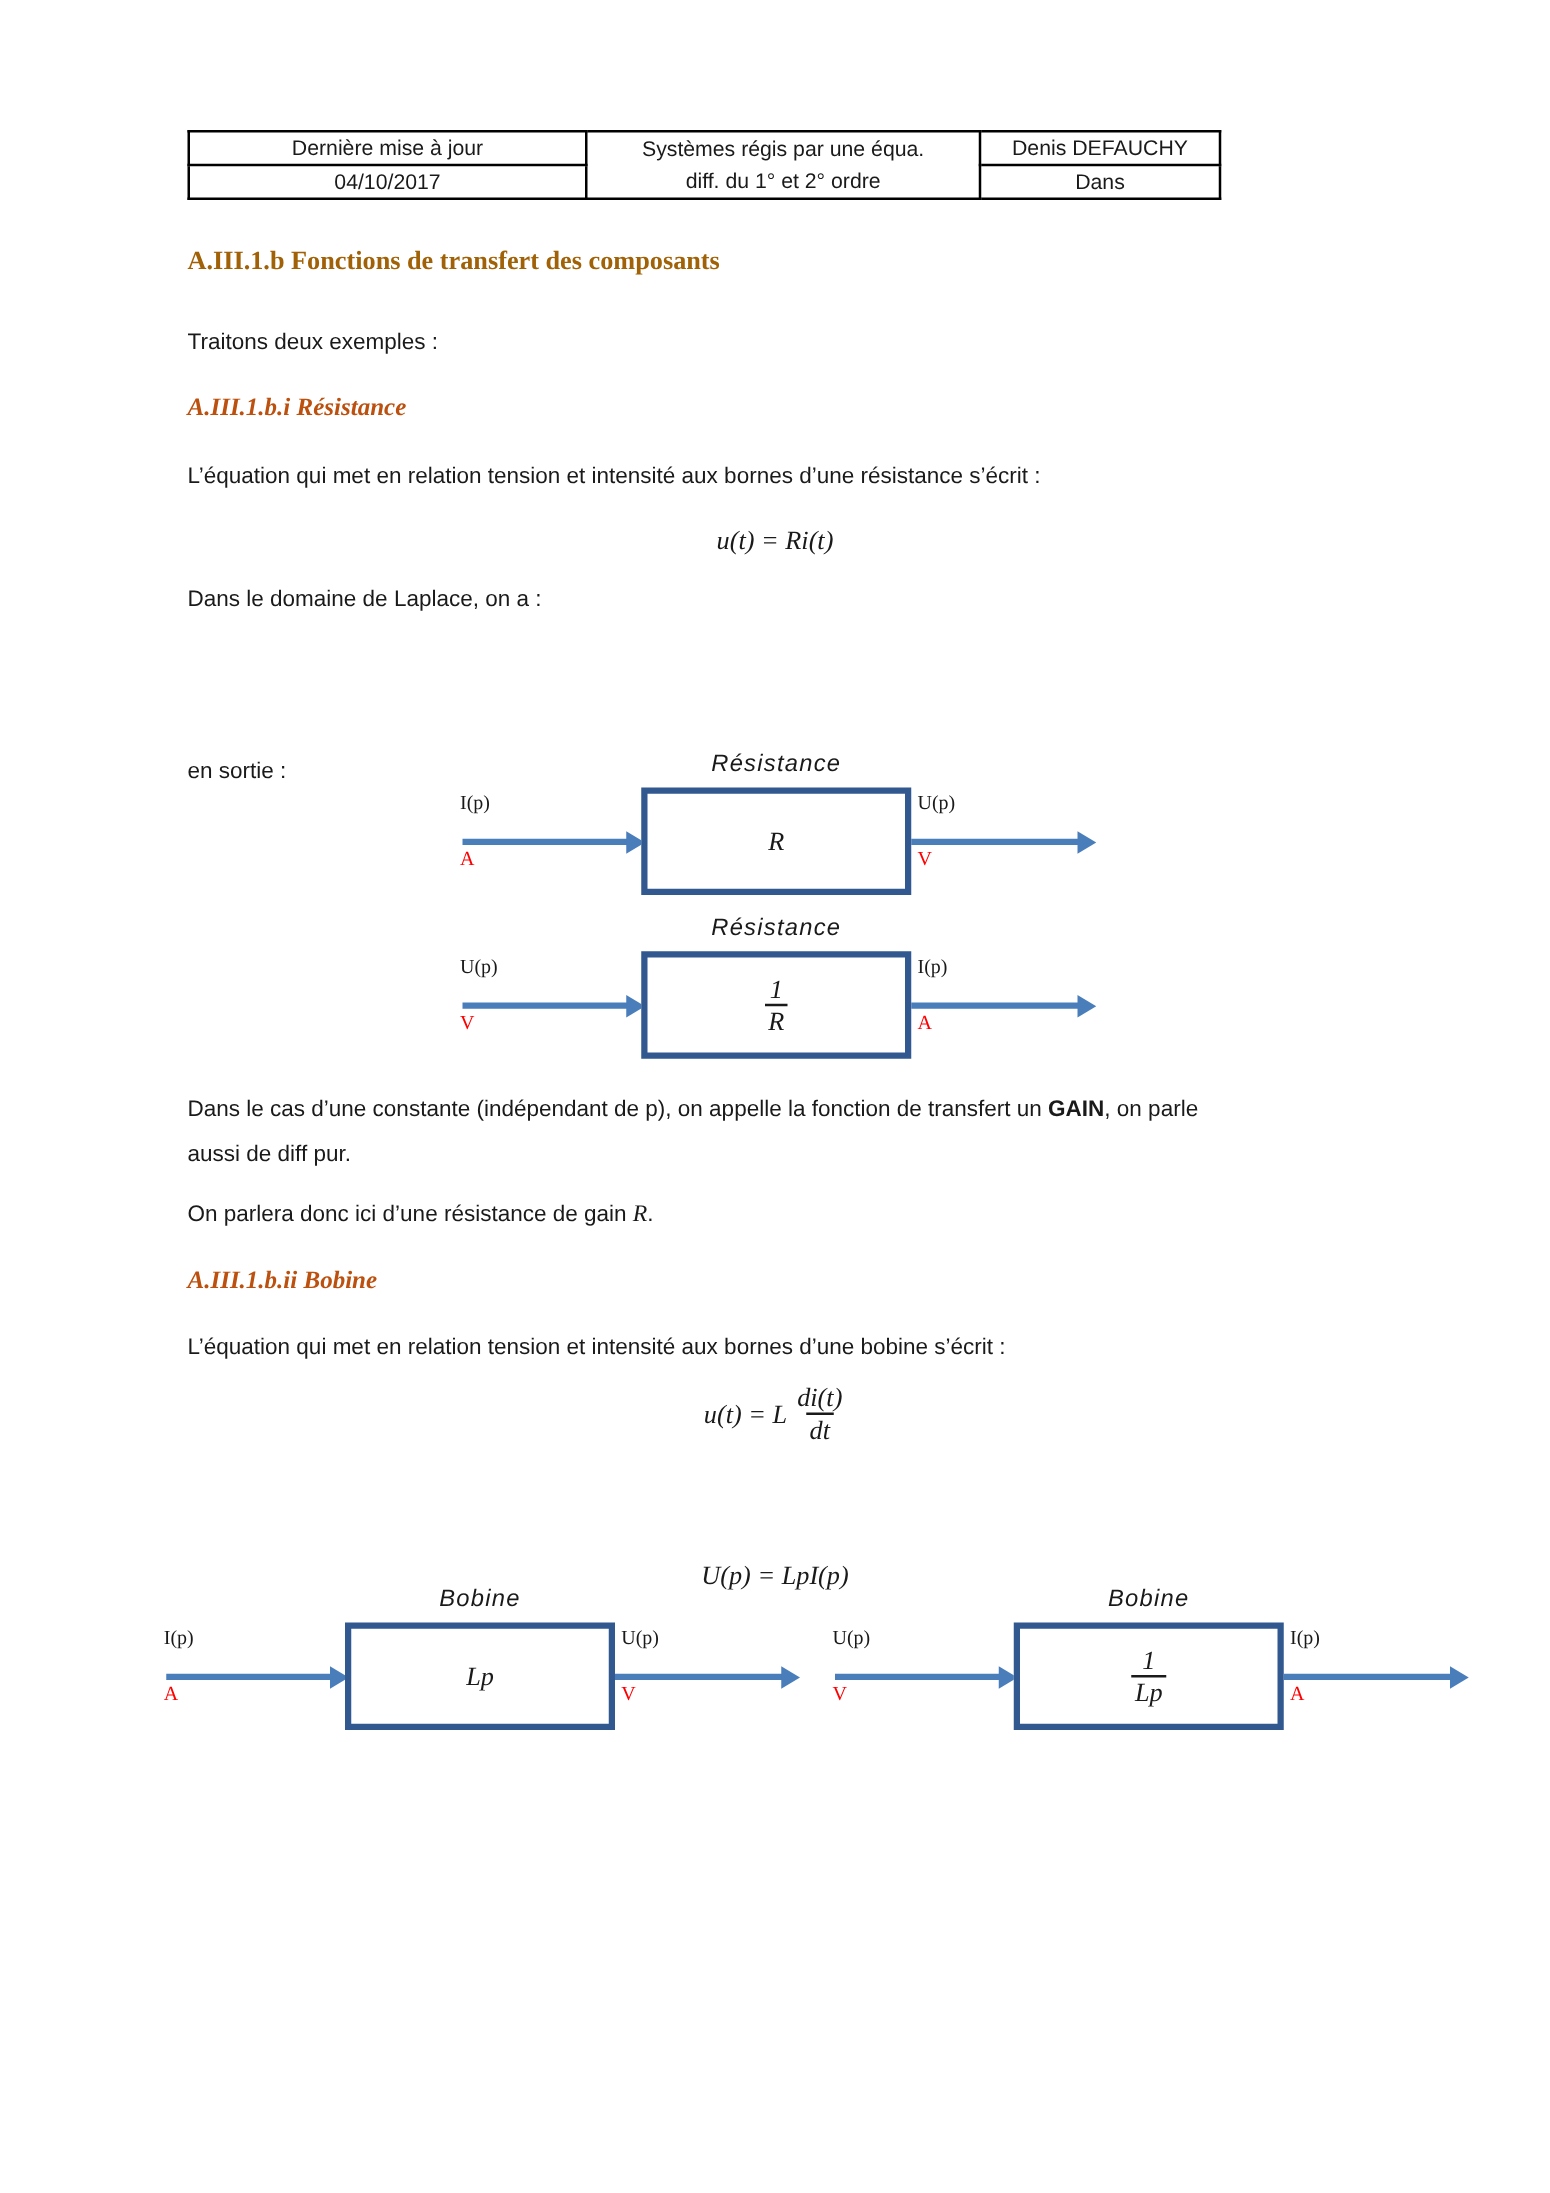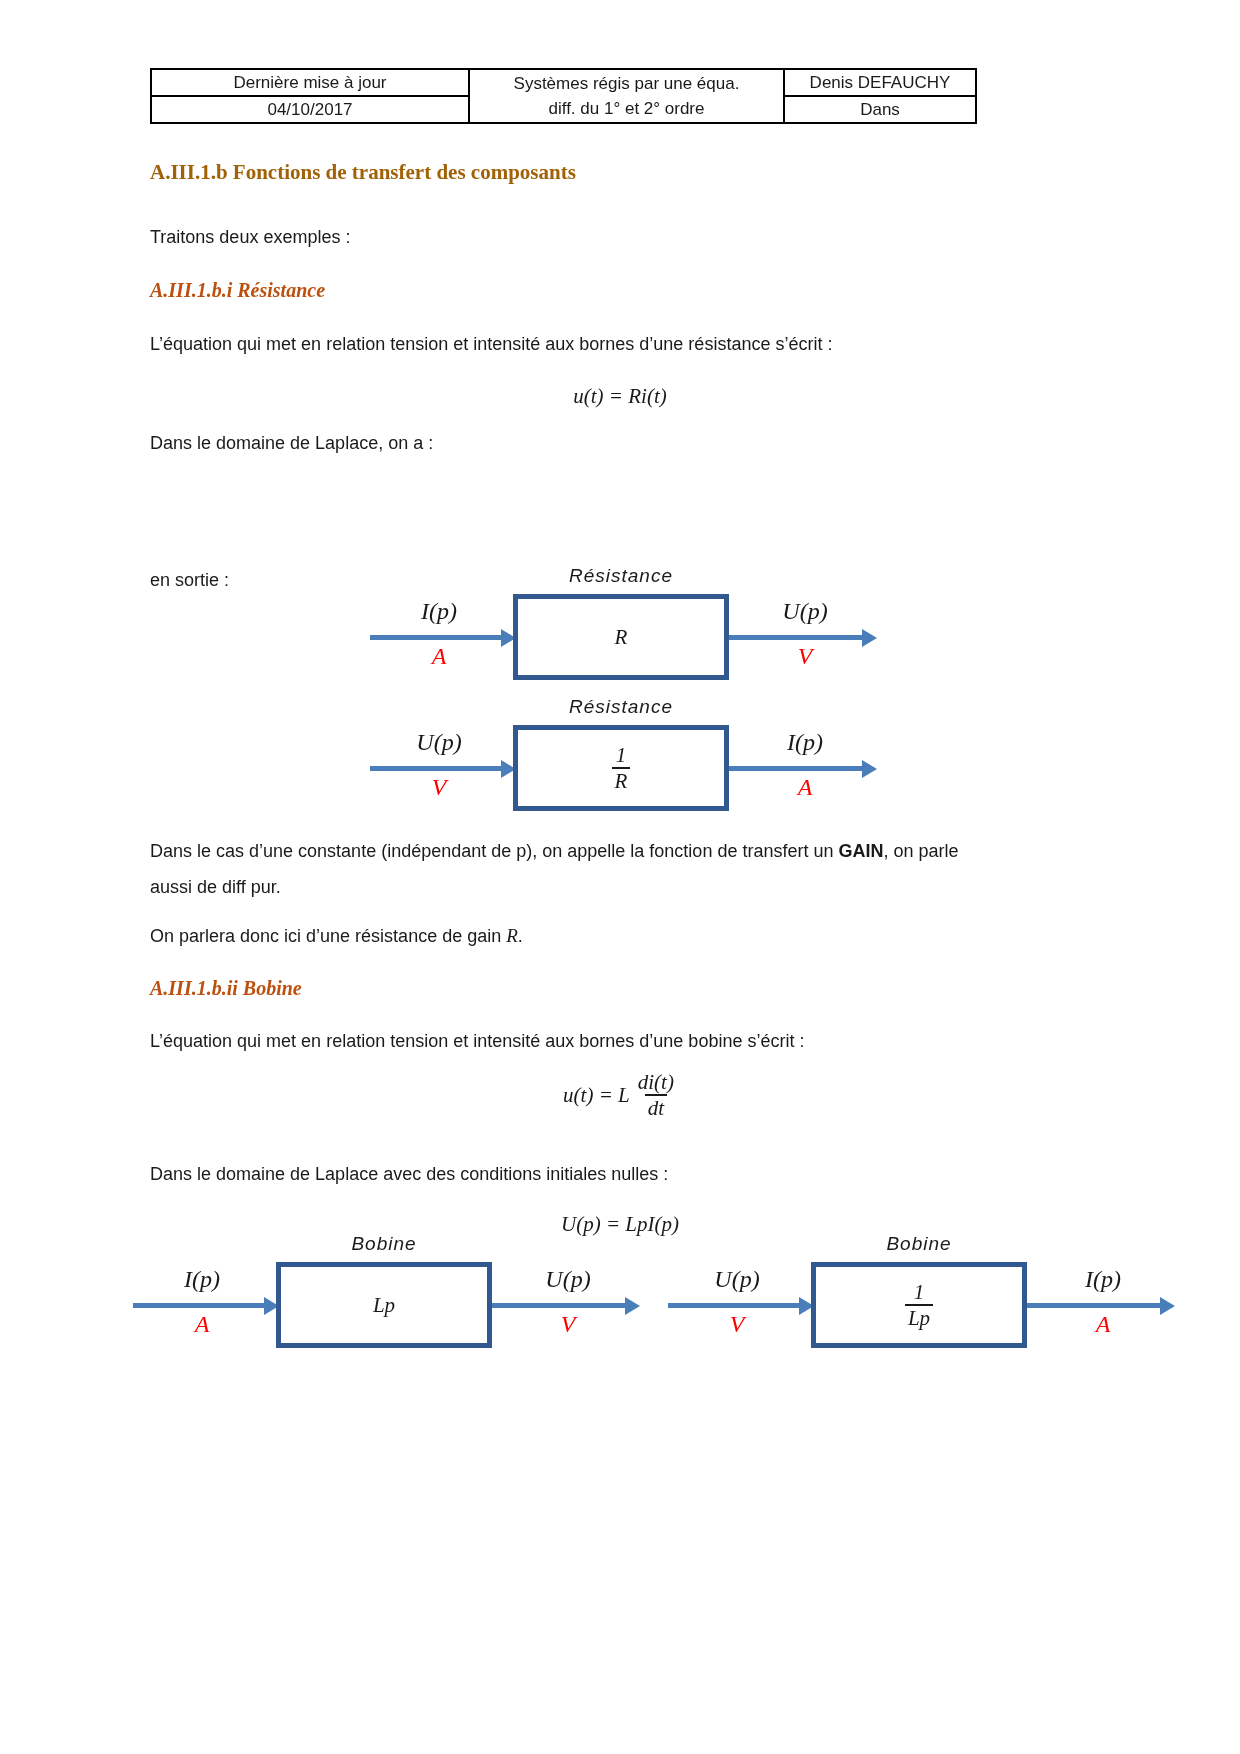--- a/index.html
+++ b/index.html
@@ -1,19 +1,19 @@
 <!DOCTYPE html>
 <html><head>
 <meta charset="utf-8">
 <style>
   * { margin:0; padding:0; box-sizing:border-box; }
   html,body { background:#ffffff; }
   .page {
     position:relative; width:1240px; height:1612px; background:#ffffff;
-    font-family:"Liberation Sans", sans-serif; color:#1a1a1a; overflow:hidden;
+    font-family:"Liberation Sans", sans-serif; color:#1a1a1a; overflow:hidden;margin-top:36px;
   }
   
   .header-table {
     position:absolute; left:150px; top:68px; width:825px;
     border-collapse:collapse; table-layout:fixed; font-size:17px;
   }
   .header-table td {
     border:2px solid #000; text-align:center; vertical-align:middle;
     height:27px; padding:0; line-height:25px;
   }
@@ -54,22 +54,22 @@
   .arrow { position:absolute; height:18px; }
   .arrow .shaft { position:absolute; left:0; right:12px; top:6px; height:5px; background:#4A7EBB; }
   .arrow .head {
     position:absolute; right:0; top:0; width:0; height:0;
     border-top:9px solid transparent; border-bottom:9px solid transparent;
     border-left:15px solid #4A7EBB;
   }
   .arr-in  { left:2px;  top:64px; width:146px; }
   .arr-out { left:361px; top:64px; width:148px; }
   .dlbl {
-    position:absolute; width:142px; text-align:center;
-    font-family:"Liberation Serif", serif; font-style:italic; font-size:24px;
+    position:absolute; width:142px; 
+    font-family:"Liberation Serif", serif; font-size:16px;
   }
   .lbl-in-top  { left:0;    top:33px; }
   .lbl-in-bot  { left:0;    top:78px; color:#FF0000; }
   .lbl-out-top { left:366px; top:33px; }
   .lbl-out-bot { left:366px; top:78px; color:#FF0000; }
   
   .footer {
     position:absolute; left:150px; top:1629px; width:940px; text-align:center;
     font-size:12px;
   }
@@ -171,21 +171,20 @@
   <div class="para" style="top:1031px">L’équation qui met en relation tension et intensité aux bornes d’une bobine s’écrit :</div>
 
   <div class="eq eq-flex" style="top:1070px">
     <span>u(t) = L</span>
     <span class="frac" style="margin-left:5px">
       <span class="num">di(t)</span>
       <span class="den">dt</span>
     </span>
   </div>
 
-  <div class="para" style="top:1164px">Dans le domaine de Laplace avec des conditions initiales nulles :</div>
 
   <div class="eq" style="top:1212px">U(p) = LpI(p)</div>
 
   <div class="diag" style="left:131px; top:1233px">
     <div class="dtitle">Bobine</div>
     <div class="arrow arr-in">
       <div class="shaft"></div>
       <div class="head"></div>
     </div>
     <div class="dbox">

